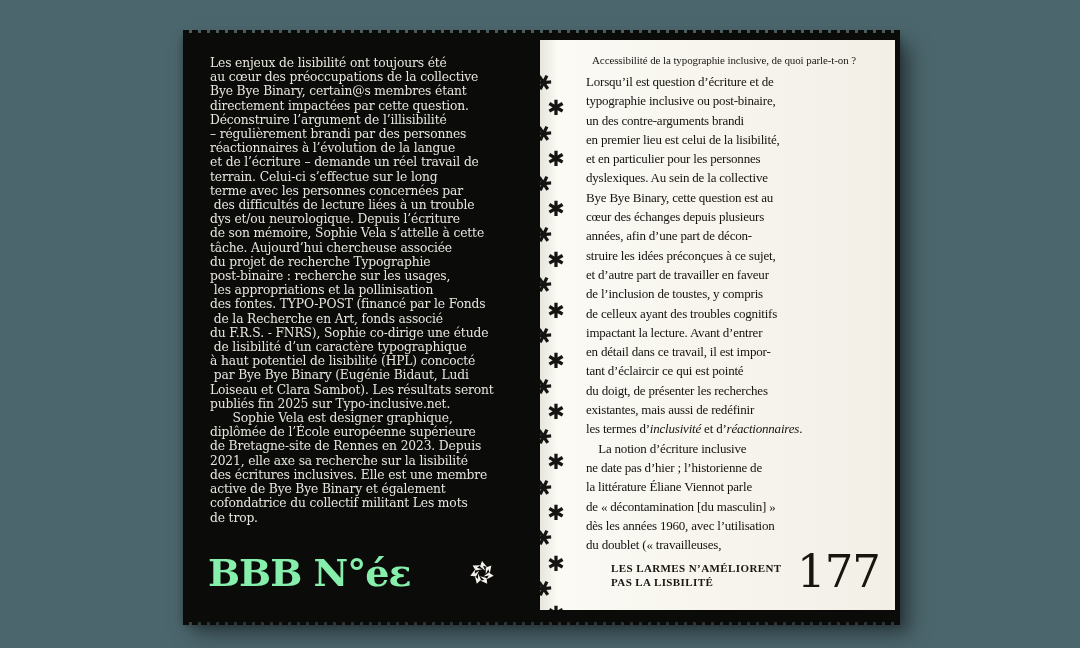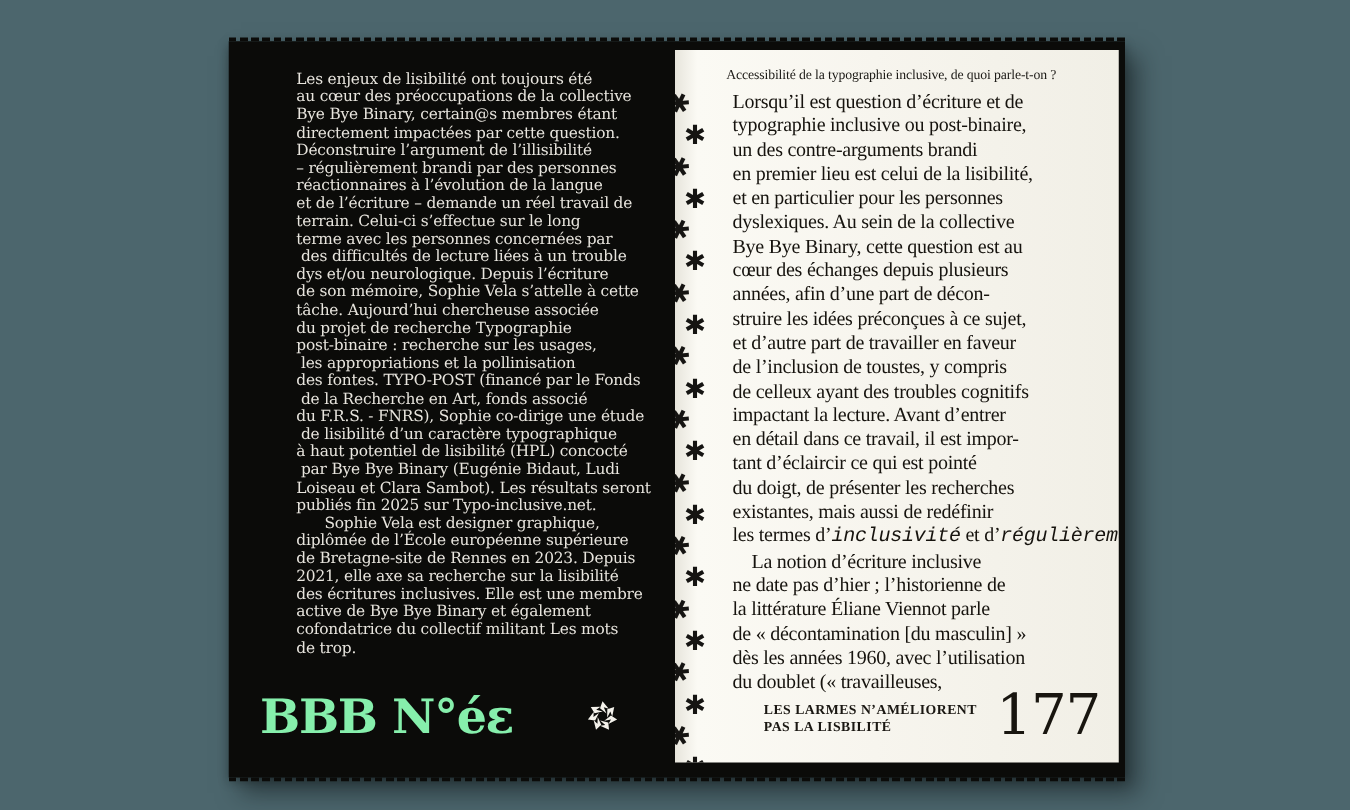--- a/index.html
+++ b/index.html
@@ -24,21 +24,20 @@
   .spread::before{top:-3px;}
   .spread::after{bottom:-3px;}
 
   .page-left{position:absolute;left:0;top:0;width:357px;height:589px;}
   .left-text{
     position:absolute;left:27px;top:23px;
     white-space:pre;
     font-family:"DejaVu Serif",serif;
     font-size:12.3px;line-height:14.2px;letter-spacing:-0.15px;
     color:#E8E5DE;
-    margin-left:27px;
   }
   .logo{
     position:absolute;left:25px;top:520px;
     font-family:"DejaVu Serif",serif;font-weight:bold;
     font-size:38px;line-height:40px;letter-spacing:-1px;
     color:#86efac;
   }
   .swirl{position:absolute;left:286px;top:527px;width:26px;height:26px;}
 
   .page-right{
@@ -50,31 +49,31 @@
   .ast{
     display:block;height:25.3px;width:20px;
     font-family:"DejaVu Sans",sans-serif;
     font-size:21px;line-height:25px;text-align:center;
     color:#151412;
   }
   .ast.full{transform:translateX(6px);}
   .ast.half{transform:translateX(-7px) rotate(26deg);}
 
   .kicker{
-    position:absolute;left:41px;top:14px;
+    position:absolute;left:52px;top:14px;
     font-size:11px;letter-spacing:-0.1px;line-height:13px;
     color:#1B1915;white-space:pre;
   }
   .body-rich{
     position:absolute;left:46px;top:32px;
     white-space:pre;
-    font-size:16px;line-height:19.3px;letter-spacing:-0.2px;
+    font-size:13px;line-height:19.3px;letter-spacing:-0.2px;
     color:#16130E;
   }
-  .body-rich em{font-style:italic;letter-spacing:-0.2px;font-family:Liberation Mono, monospace;}
+  .body-rich em{font-style:italic;letter-spacing:-0.2px;}
   .footer-caps{
     position:absolute;left:47px;top:522px;
     white-space:pre;
     font-weight:bold;font-size:11px;line-height:13.5px;letter-spacing:0.4px;
     color:#1A1712;
     margin-left:24px;
   }
   .page-num{
     position:absolute;right:15px;top:508px;
     font-family:"DejaVu Serif",serif;
@@ -175,21 +174,21 @@
 années, afin d’une part de décon-
 struire les idées préconçues à ce sujet,
 et d’autre part de travailler en faveur
 de l’inclusion de toustes, y compris
 de celleux ayant des troubles cognitifs
 impactant la lecture. Avant d’entrer
 en détail dans ce travail, il est impor-
 tant d’éclaircir ce qui est pointé
 du doigt, de présenter les recherches
 existantes, mais aussi de redéfinir
-les termes d’</span><em>inclusivité</em><span> et d’</span><em>régulièrement</em><span>.
+les termes d’</span><em>inclusivité</em><span> et d’</span><em>réactionnaires</em><span>.
     La notion d’écriture inclusive
 ne date pas d’hier ; l’historienne de
 la littérature Éliane Viennot parle
 de « décontamination [du masculin] »
 dès les années 1960, avec l’utilisation
 du doublet (« travailleuses,</span></div>
       <div class="footer-caps">LES LARMES N’AMÉLIORENT
 PAS LA LISBILITÉ</div>
       <div class="page-num">177</div>
     </div>

